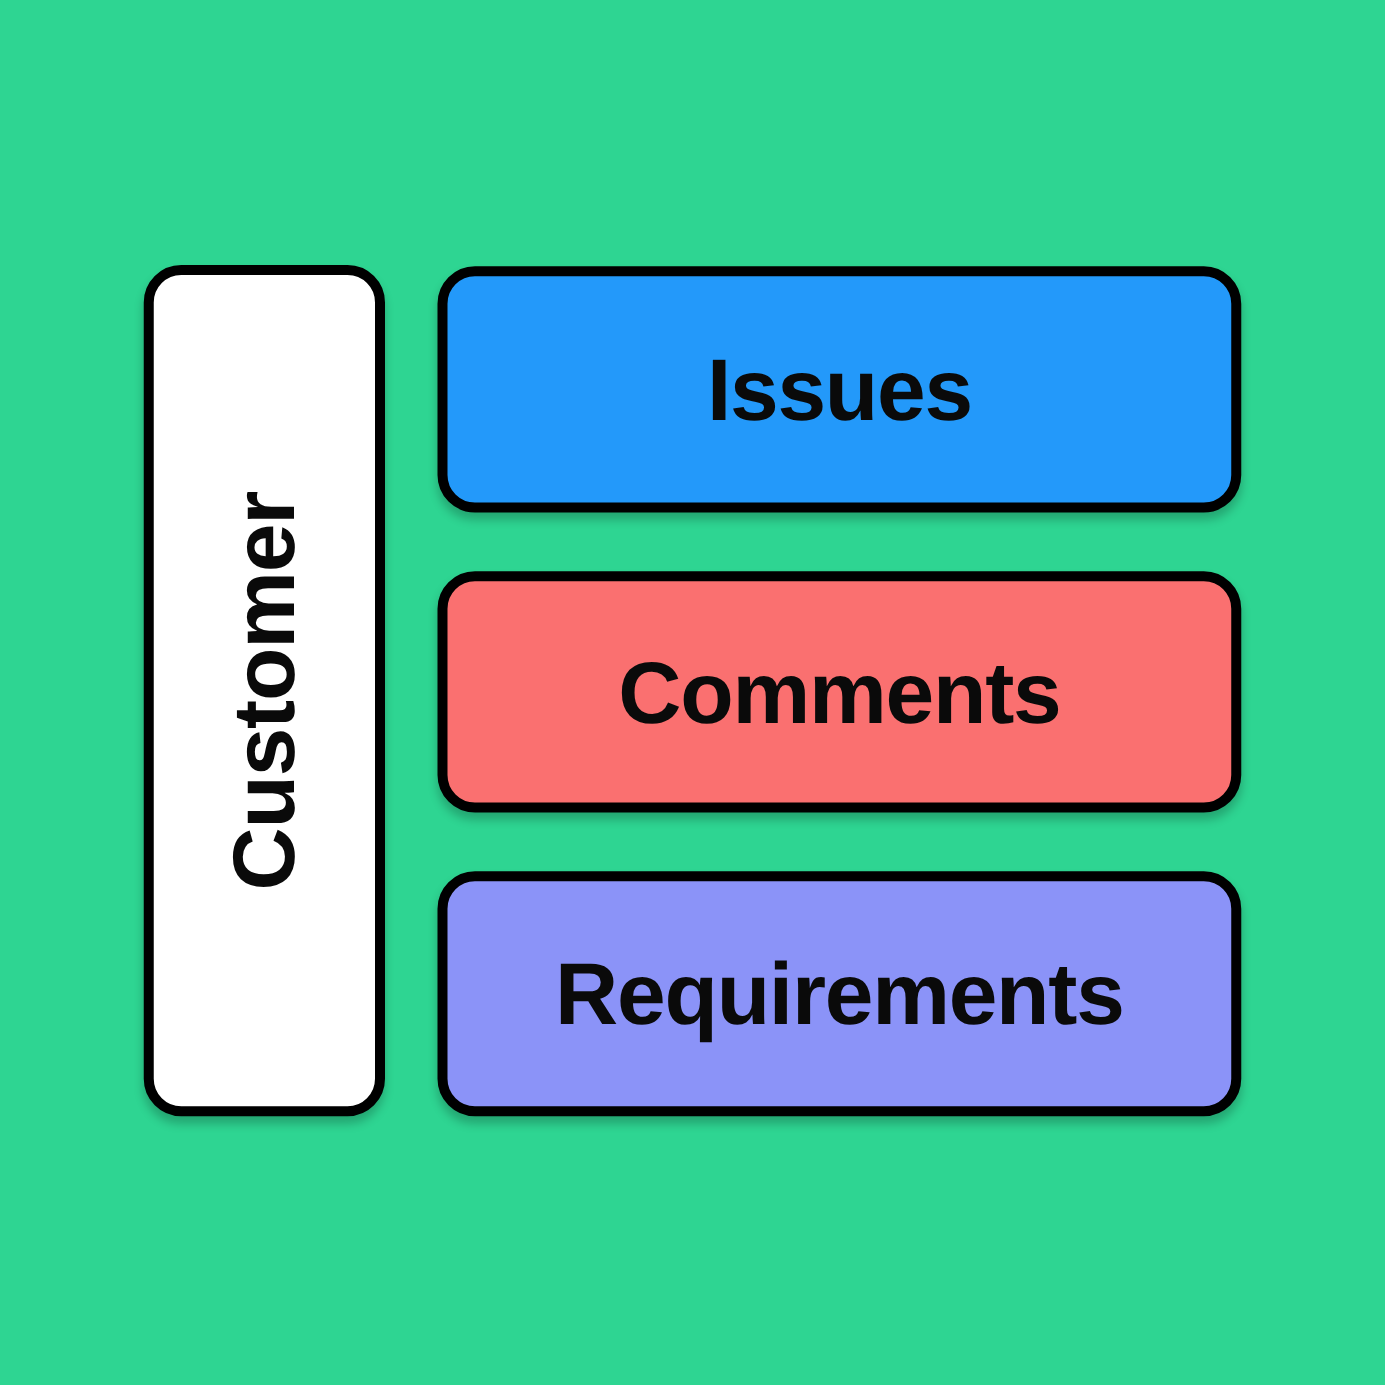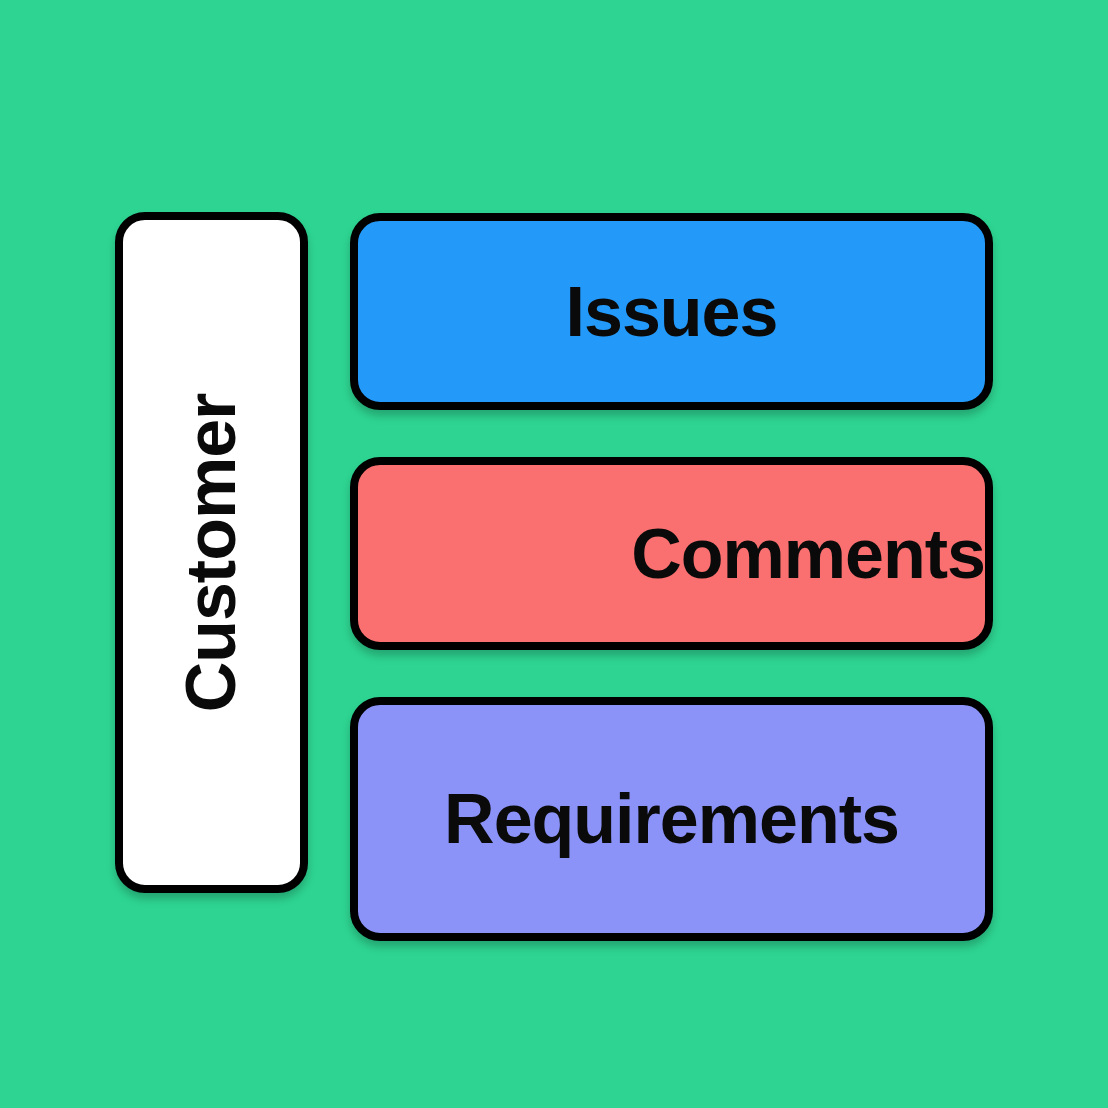--- a/index.html
+++ b/index.html
@@ -55,37 +55,37 @@
   .row-comments {
     left: 350px;
     top: 457px;
     width: 643px;
     height: 193px;
   }
   .row-requirements {
     left: 350px;
     top: 697px;
     width: 643px;
-    height: 244px;
+    height: 196px;
   }
 </style>
 </head>
 <body>
 
 <div class="canvas" style="background-color: rgb(46, 213, 146);">
 
   <div class="shape lane-header" style="background-color: rgb(255, 255, 255);">
     <span class="shape-label">Customer</span>
   </div>
 
   <div class="shape row-issues" style="background-color: rgb(35, 153, 250); align-items: center;">
     <span class="shape-label">Issues</span>
   </div>
 
-  <div class="shape row-comments" style="background-color: rgb(250, 112, 112); justify-content: flex-end;">
+  <div class="shape row-comments" style="background-color: rgb(250, 112, 112);">
     <span class="shape-label">Comments</span>
   </div>
 
   <div class="shape row-requirements" style="background-color: rgb(139, 147, 248);">
     <span class="shape-label">Requirements</span>
   </div>
 
 </div>
 
 </body></html>

